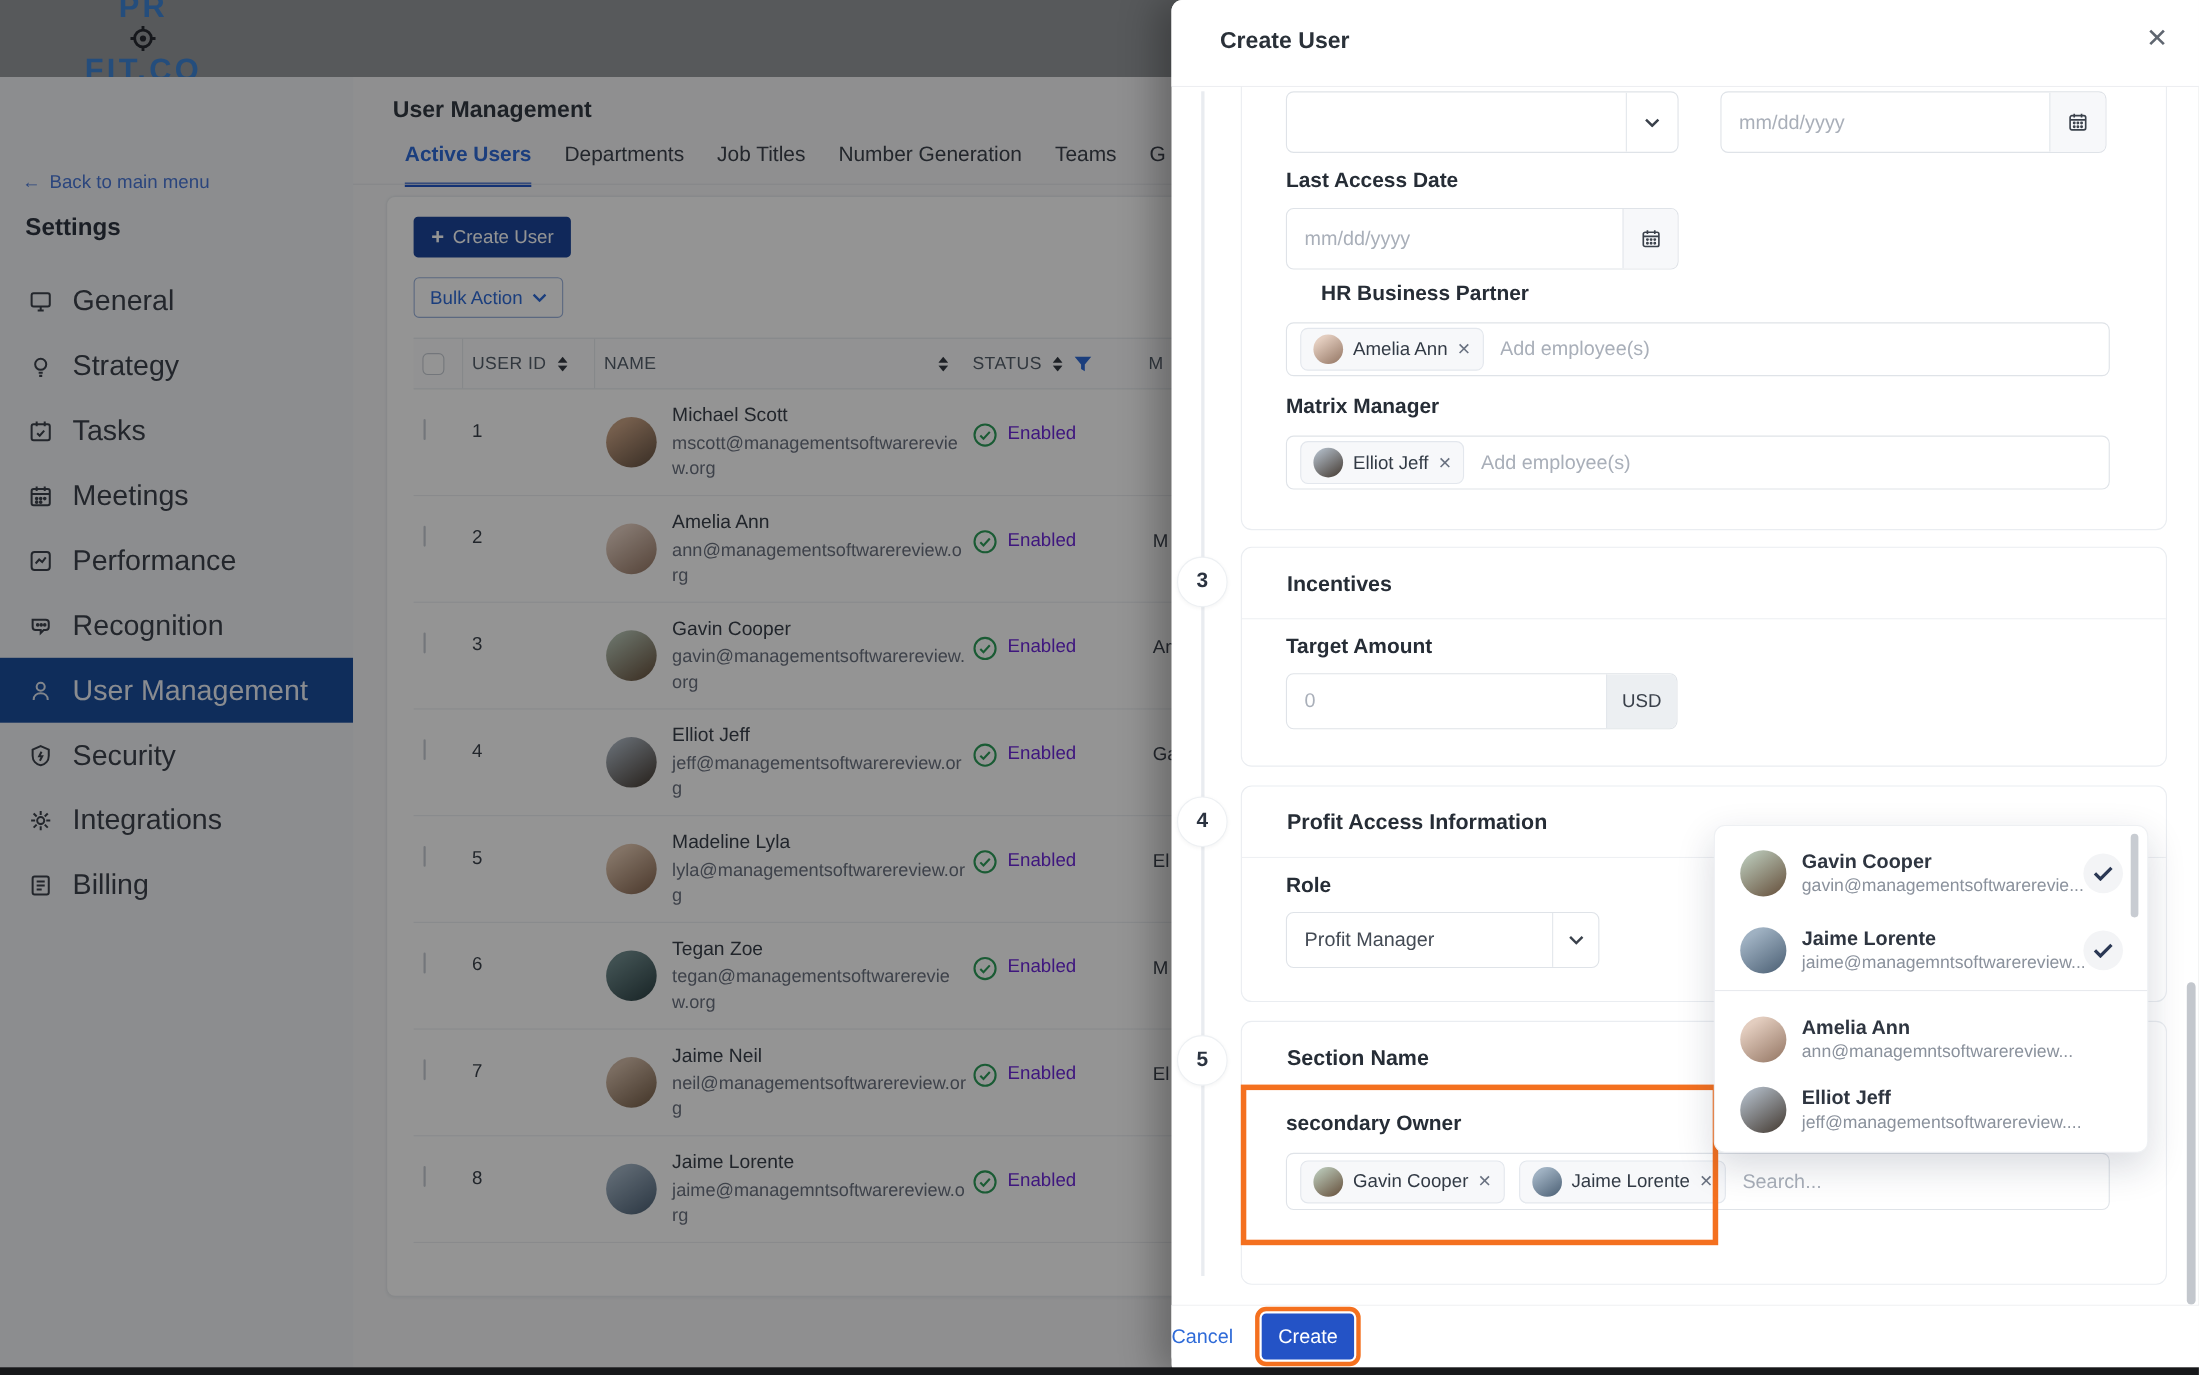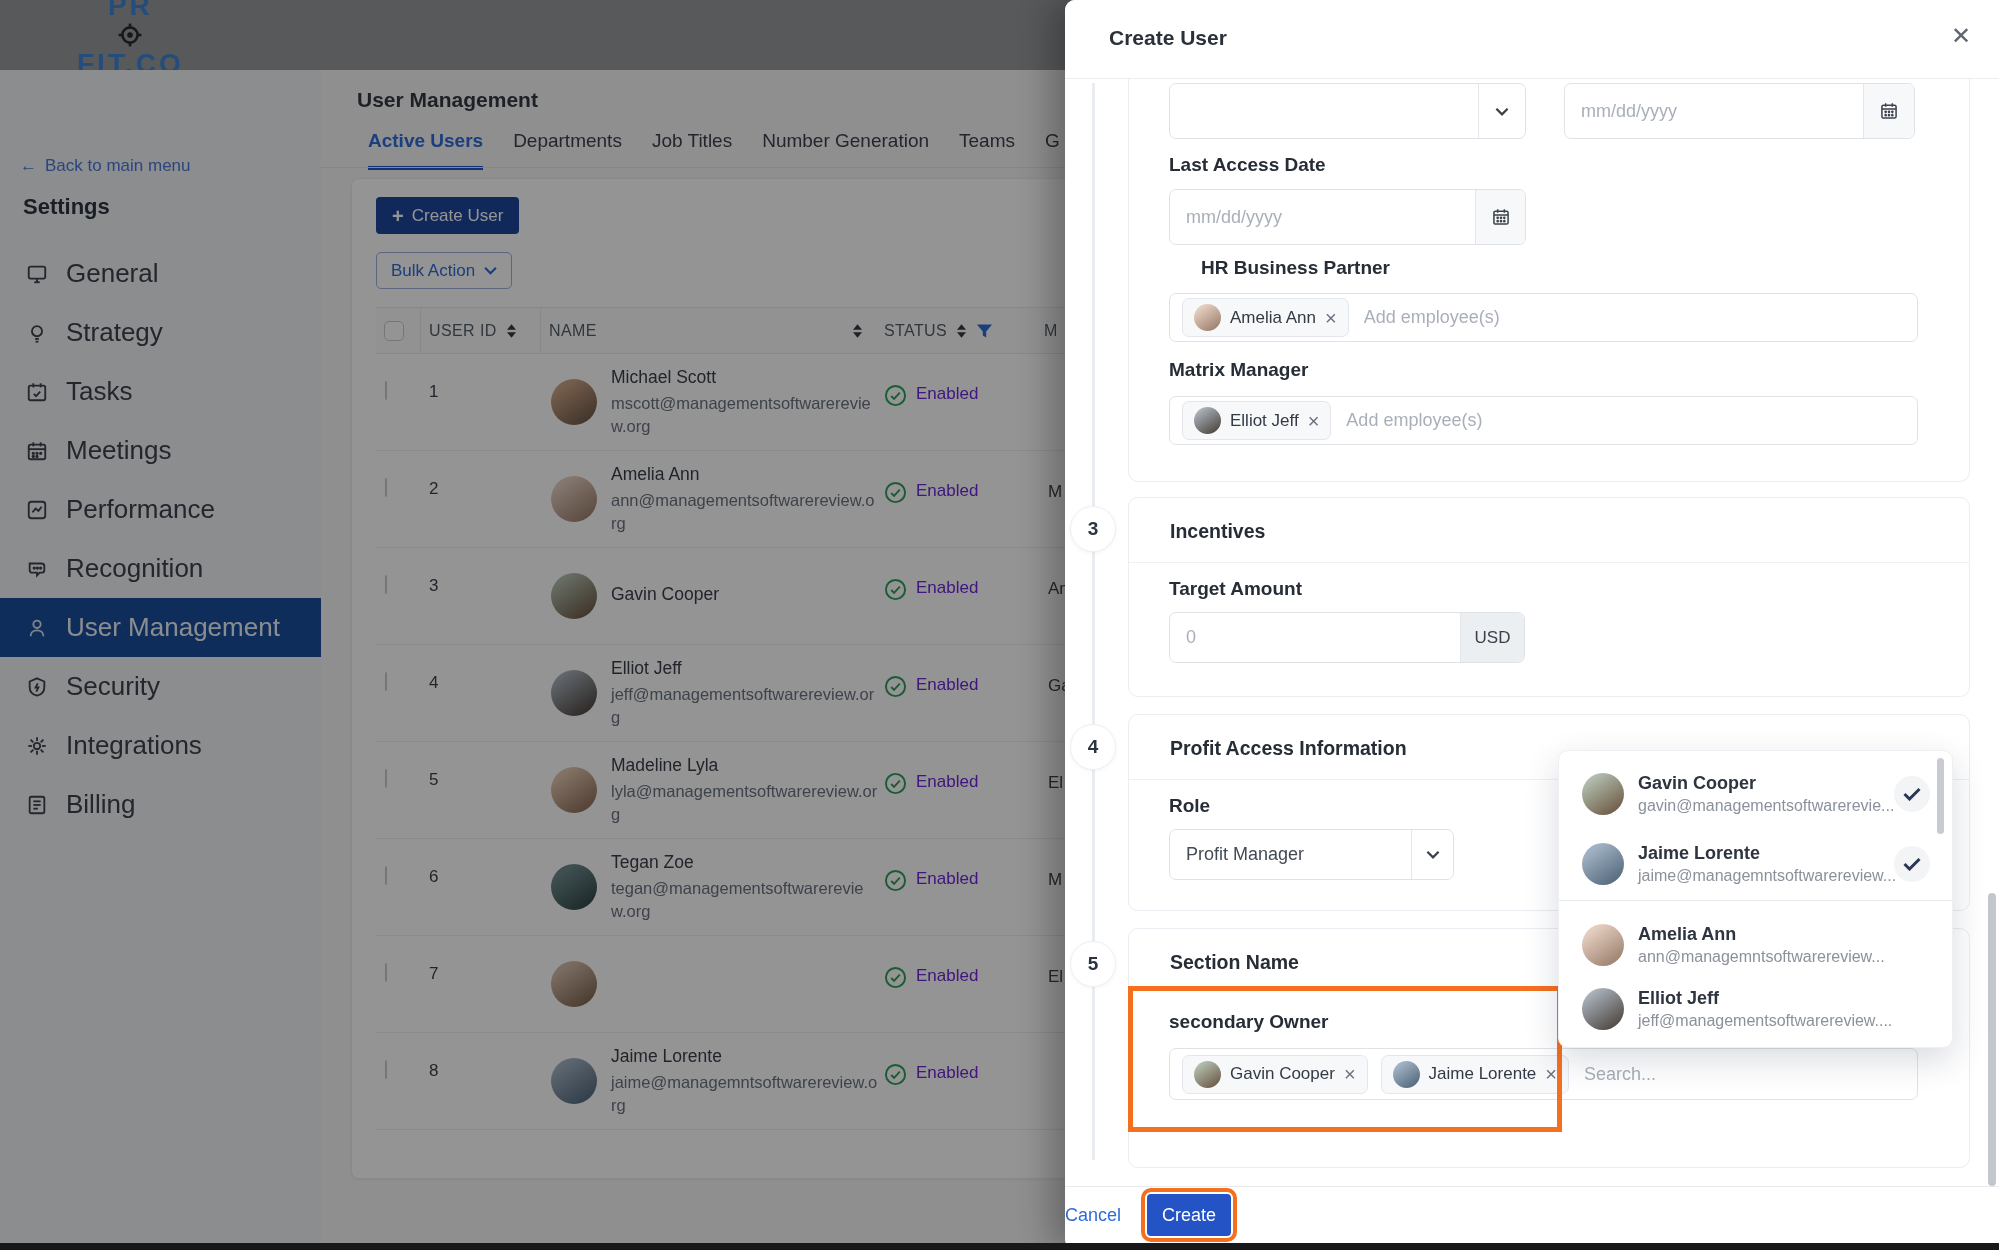--- a/index.html
+++ b/index.html
@@ -339,20 +339,21 @@
             </div>
           <div class="cell-mgr">M</div>
         </div>
         <div class="trow">
           <div class="cell-cb"><span class="cb"></span></div>
           <div class="cell-id">3</div>
           <div class="cell-name">
               <span class="avatar av-lg av3"></span>
             <div>
                 <div class="nm-name">Gavin Cooper</div>
+            <div class="nm-email">gavin@managementsoftwarereview.org</div>
               </div>
             </div>
           <div class="cell-status">
               <svg class="icon" width="23" height="23" viewBox="0 0 24 24" fill="none" stroke="#2e9e5b" stroke-width="2">
                 <circle cx="12" cy="12" r="10"></circle>
                 <polyline points="7.5,12.5 10.5,15.5 16.5,9"></polyline>
               </svg>
               <span>Enabled</span>
             </div>
           <div class="cell-mgr">Am</div>
@@ -412,20 +413,24 @@
               </svg>
               <span>Enabled</span>
             </div>
           <div class="cell-mgr">M</div>
         </div>
         <div class="trow">
           <div class="cell-cb"><span class="cb"></span></div>
           <div class="cell-id">7</div>
           <div class="cell-name">
               <span class="avatar av-lg av7"></span>
+            <div>
+                <div class="nm-name">Jaime Neil</div>
+            <div class="nm-email">neil@managementsoftwarereview.org</div>
+              </div>
             </div>
           <div class="cell-status">
               <svg class="icon" width="23" height="23" viewBox="0 0 24 24" fill="none" stroke="#2e9e5b" stroke-width="2">
                 <circle cx="12" cy="12" r="10"></circle>
                 <polyline points="7.5,12.5 10.5,15.5 16.5,9"></polyline>
               </svg>
               <span>Enabled</span>
             </div>
           <div class="cell-mgr">El</div>
         </div>

